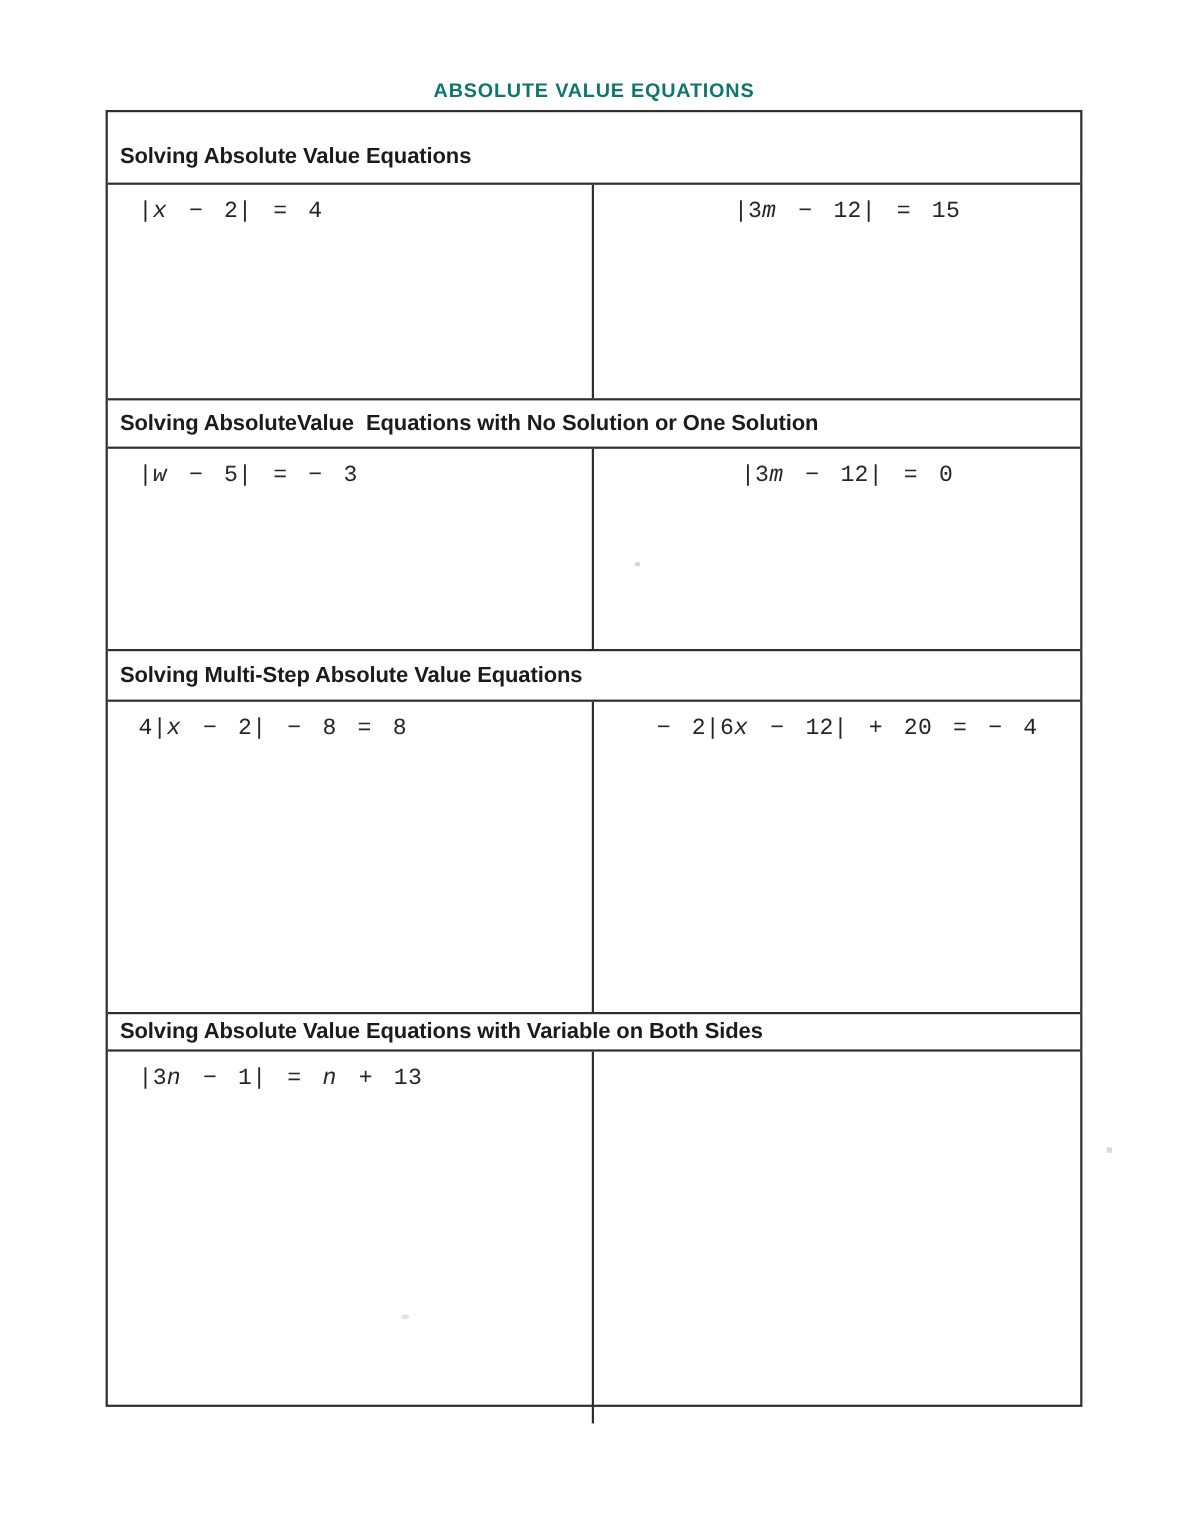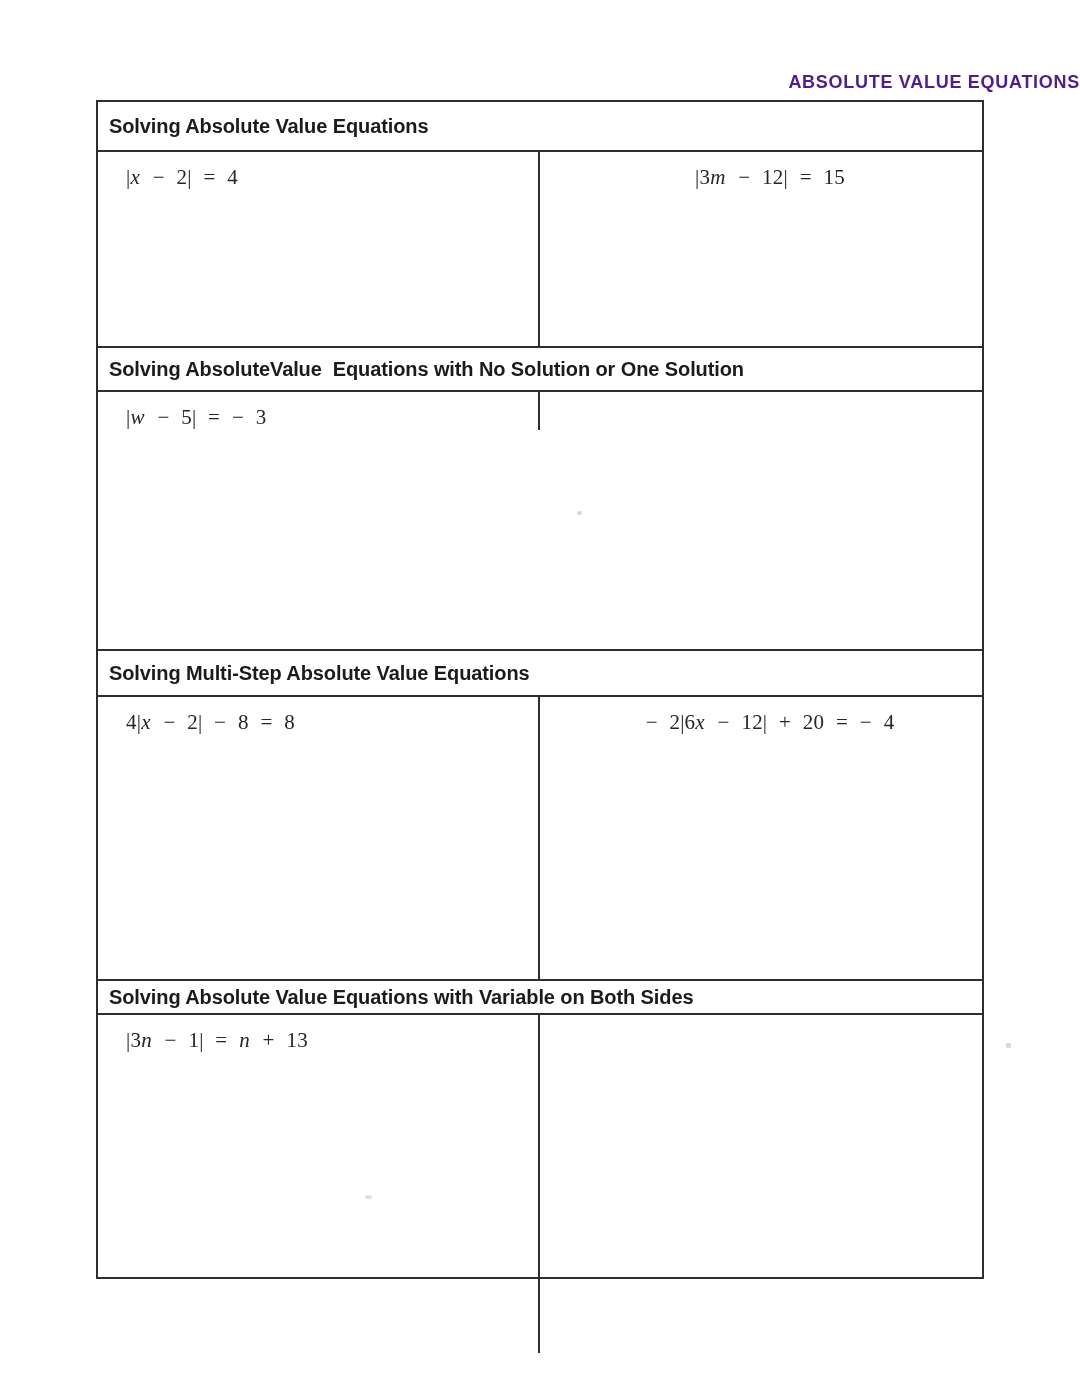--- a/index.html
+++ b/index.html
@@ -13,26 +13,26 @@
     background: #ffffff;
     font-family: "Liberation Sans", sans-serif;
     overflow: hidden;
   }
   .page-title {
     position: absolute;
     top: 71px;
     left: 0;
     width: 100%;
     margin: 0;
-    text-align: right;
+    text-align: center;
     font-size: 18px;
     line-height: 22px;
     font-weight: 700;
     letter-spacing: 0.04em;
-    color: #4c1d95;
+    color: #0f766e;
   }
   .worksheet-table {
     position: absolute;
     left: 96px;
     top: 100px;
     width: 888px;
     height: 1179px;
     box-sizing: border-box;
     border: 2px solid #2e2e2e;
     background: #ffffff;
@@ -63,36 +63,36 @@
   }
   .cell.left {
     width: 442px;
     border-right: 2px solid #2e2e2e;
   }
   .cell.right {
     flex: 1;
     text-align: center;
   }
   .eq {
-    font-family: Liberation Serif, serif;
+    font-family: Liberation Mono, monospace;
     font-size: 21px;
     color: #262626;
     word-spacing: 0.3em;
     letter-spacing: 0.01em;
     white-space: pre;
   }
   .eq i {
     font-style: italic;
     padding-right: 1px;
   }
   
-  .s1 .sec-header { height: 50px; }
+  .s1 .sec-header { height: 50px; margin-top: 16px; }
   .s1 .sec-body   { height: 194px; }
   .s2 .sec-header { height: 46px; text-align: center; }
-  .s2 .sec-body   { height: 257px; flex-direction: column; }
+  .s2 .sec-body   { height: 182px; }
   .s3 .sec-header { height: 48px; }
   .s3 .sec-body   { height: 282px; }
   .s4 .sec-header { height: 36px; }
   .s4 .sec-body   { height: 338px; }
   
   .speck {
     position: absolute;
     border-radius: 50%;
     background: #b5b5b5;
     opacity: 0.55;
@@ -125,20 +125,23 @@
     </div>
 
     <div class="section s2">
       <div class="sec-header">
         <span class="hd-text">Solving AbsoluteValue  Equations with No Solution or One Solution</span>
       </div>
       <div class="sec-body">
         <div class="cell left">
           <span class="eq">|<i>w</i> − 5| = − 3</span>
         </div>
+        <div class="cell right">
+          <span class="eq">|3<i>m</i> − 12| = 0</span>
+        </div>
       </div>
     </div>
 
     <div class="section s3">
       <div class="sec-header">
         <span class="hd-text">Solving Multi-Step Absolute Value Equations</span>
       </div>
       <div class="sec-body">
         <div class="cell left">
           <span class="eq">4|<i>x</i> − 2| − 8 = 8</span>

